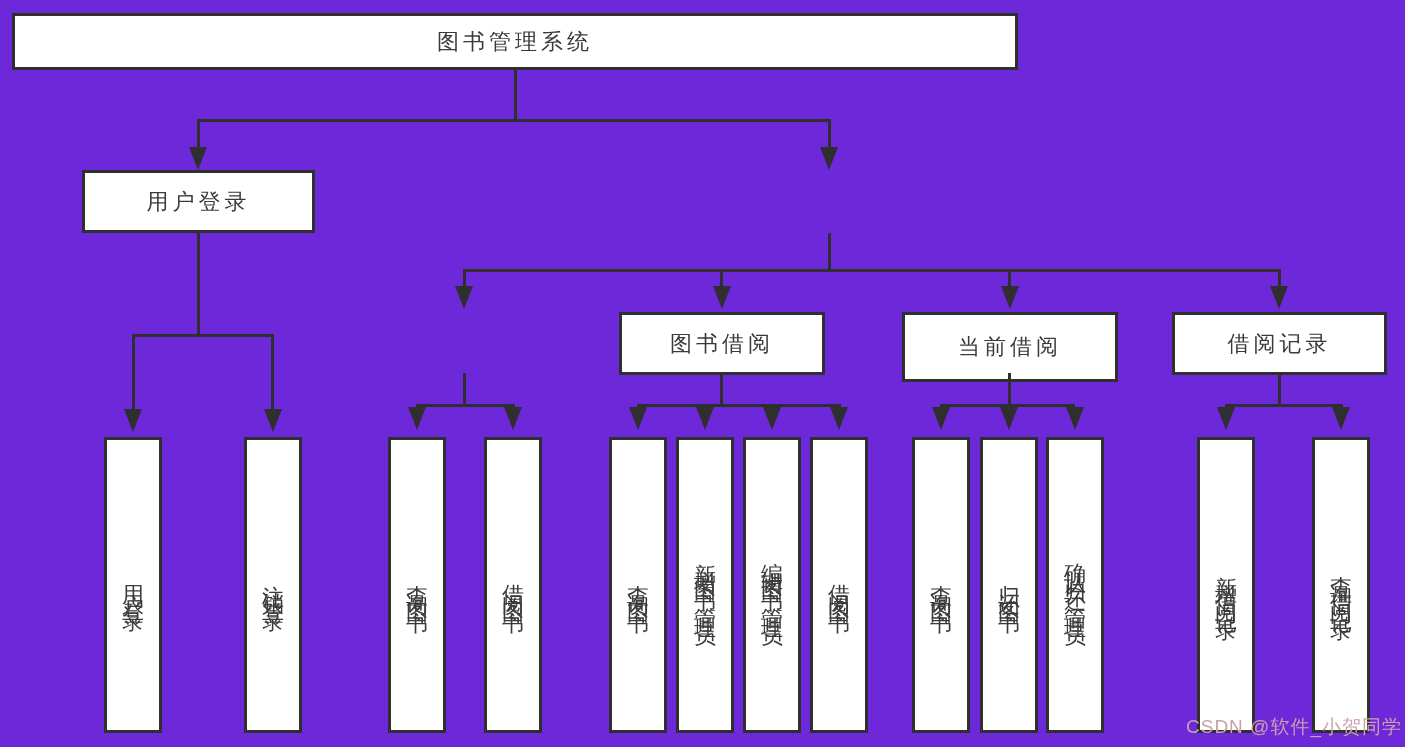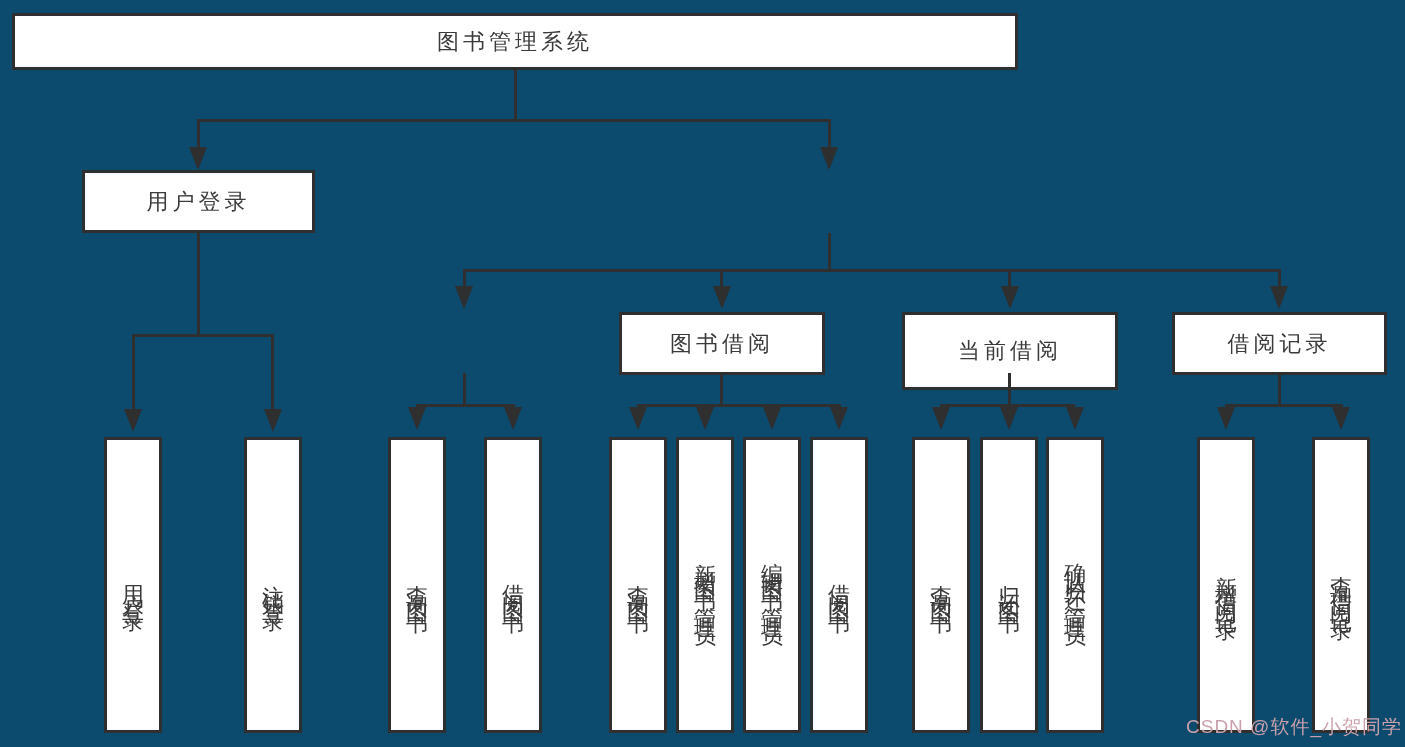--- a/index.html
+++ b/index.html
@@ -1,19 +1,19 @@
 <!DOCTYPE html>
 <html><head>
 <meta charset="utf-8">
 <style>
   html,body{margin:0;padding:0;background:#ffffff;}
   .canvas{
     position:relative;
     width:1405px;height:747px;
-    background:#0c4a6e;
+    background:#6d28d9;
     font-family:"Liberation Sans","DejaVu Sans",sans-serif;
     overflow:hidden;
   }
   .box{
     position:absolute;
     box-sizing:border-box;
     border:3px solid #2f2f2f;
     background:#ffffff;
     display:flex;
     align-items:center;
@@ -67,21 +67,21 @@
   <div class="box" style="left:82px;top:170px;width:233px;height:63px;">
     <span class="hlabel">用户登录</span>
   </div>
 
 
 
   <div class="box" style="left:619px;top:312px;width:206px;height:63px;">
     <span class="hlabel">图书借阅</span>
   </div>
 
-  <div class="box" style="left:902px;top:312px;width:216px;height:78px;">
+  <div class="box" style="left:902px;top:312px;width:216px;height:70px;">
     <span class="hlabel">当前借阅</span>
   </div>
 
   <div class="box" style="left:1172px;top:312px;width:215px;height:63px;">
     <span class="hlabel">借阅记录</span>
   </div>
 
   <div class="box leaf" style="left:104px;">
     <span class="vlabel">用户登录</span>
   </div>

